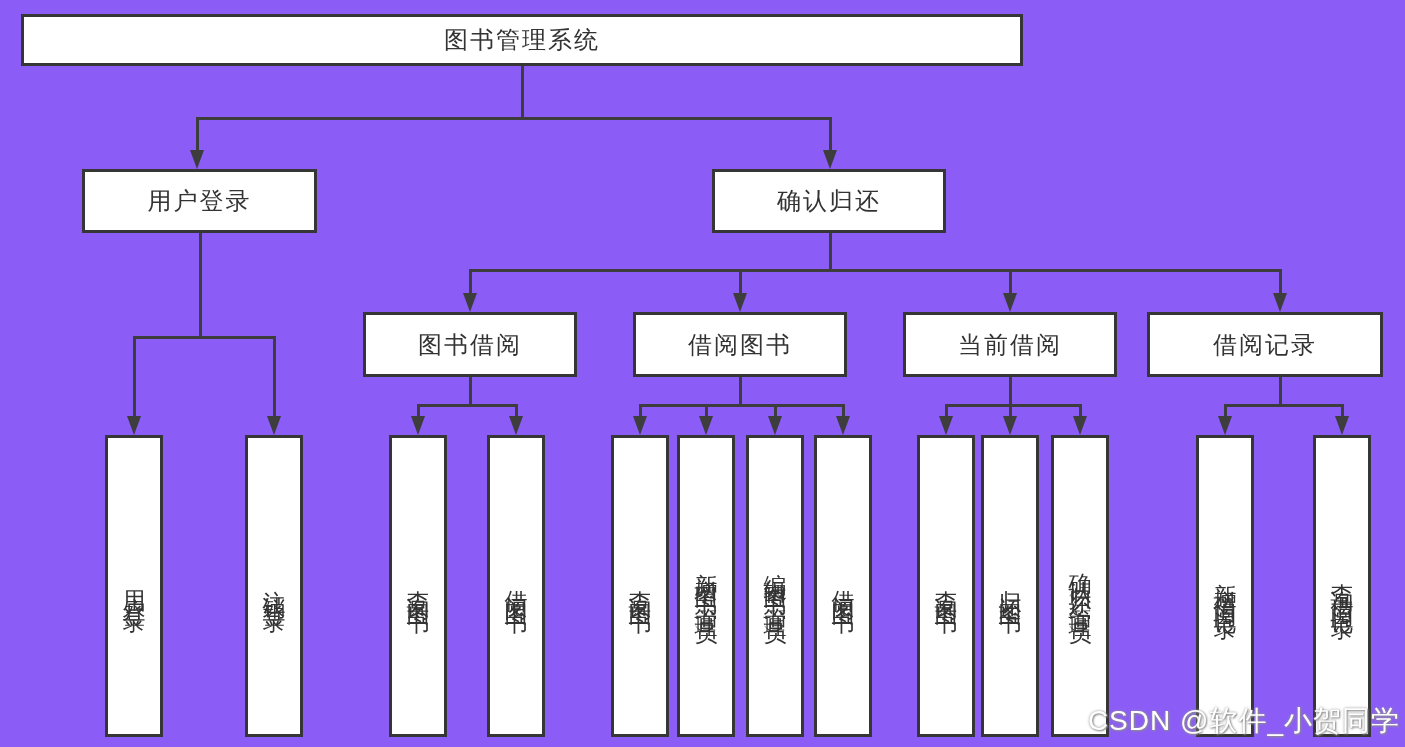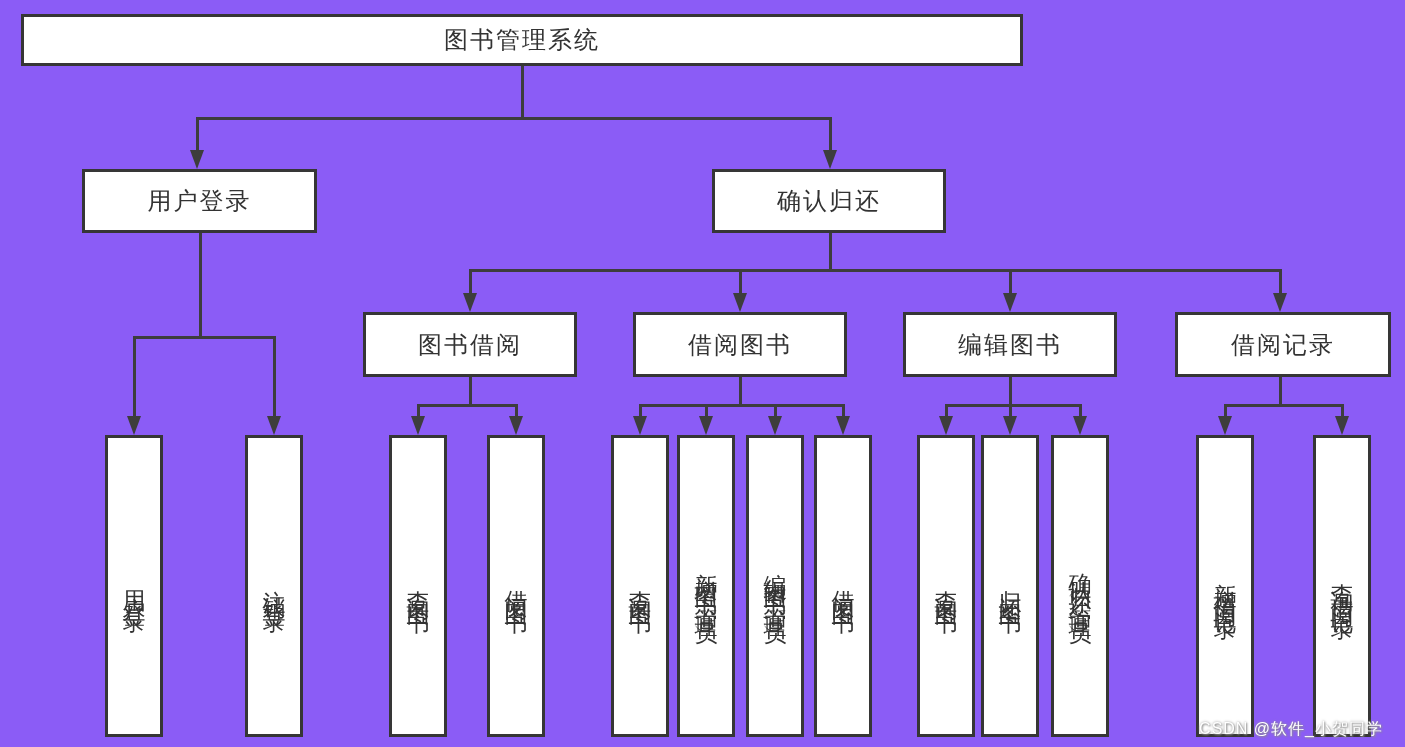--- a/index.html
+++ b/index.html
@@ -36,22 +36,22 @@
   }
   .v-line,.h-line{position:absolute;background:#3d3d3d;z-index:1;}
   .arrow-head{
     position:absolute;width:0;height:0;z-index:1;
     border-left:7px solid transparent;
     border-right:7px solid transparent;
     border-top:19px solid #3d3d3d;
   }
   #watermark{
     position:absolute;
-    right:22px;bottom:7px;
-    font-size:16px;
+    right:5px;bottom:7px;
+    font-size:28px;
     color:#ffffff;
     text-shadow:1px 1px 2px #8a8a8a,0 0 3px #9a9a9a;
     z-index:3;
     letter-spacing:1px;
   }
 </style>
 </head>
 <body>
 
 <div id="canvas">
@@ -122,23 +122,23 @@
     <span class="node-label">确认归还</span>
   </div>
 
   <div class="node" style="left:363px;top:312px;width:214px;height:65px">
     <span class="node-label">图书借阅</span>
   </div>
   <div class="node" style="left:633px;top:312px;width:214px;height:65px">
     <span class="node-label">借阅图书</span>
   </div>
   <div class="node" style="left:903px;top:312px;width:214px;height:65px">
-    <span class="node-label">编辑图书</span>
+    <span class="node-label">当前借阅</span>
   </div>
-  <div class="node" style="left:1175px;top:312px;width:216px;height:65px">
+  <div class="node" style="left:1147px;top:312px;width:236px;height:65px">
     <span class="node-label">借阅记录</span>
   </div>
 
   <div class="node leaf" style="left:105px;top:435px;width:58px;height:302px">
     <span class="node-label">用户登录</span>
   </div>
   <div class="node leaf" style="left:245px;top:435px;width:58px;height:302px">
     <span class="node-label">注销登录</span>
   </div>
 

